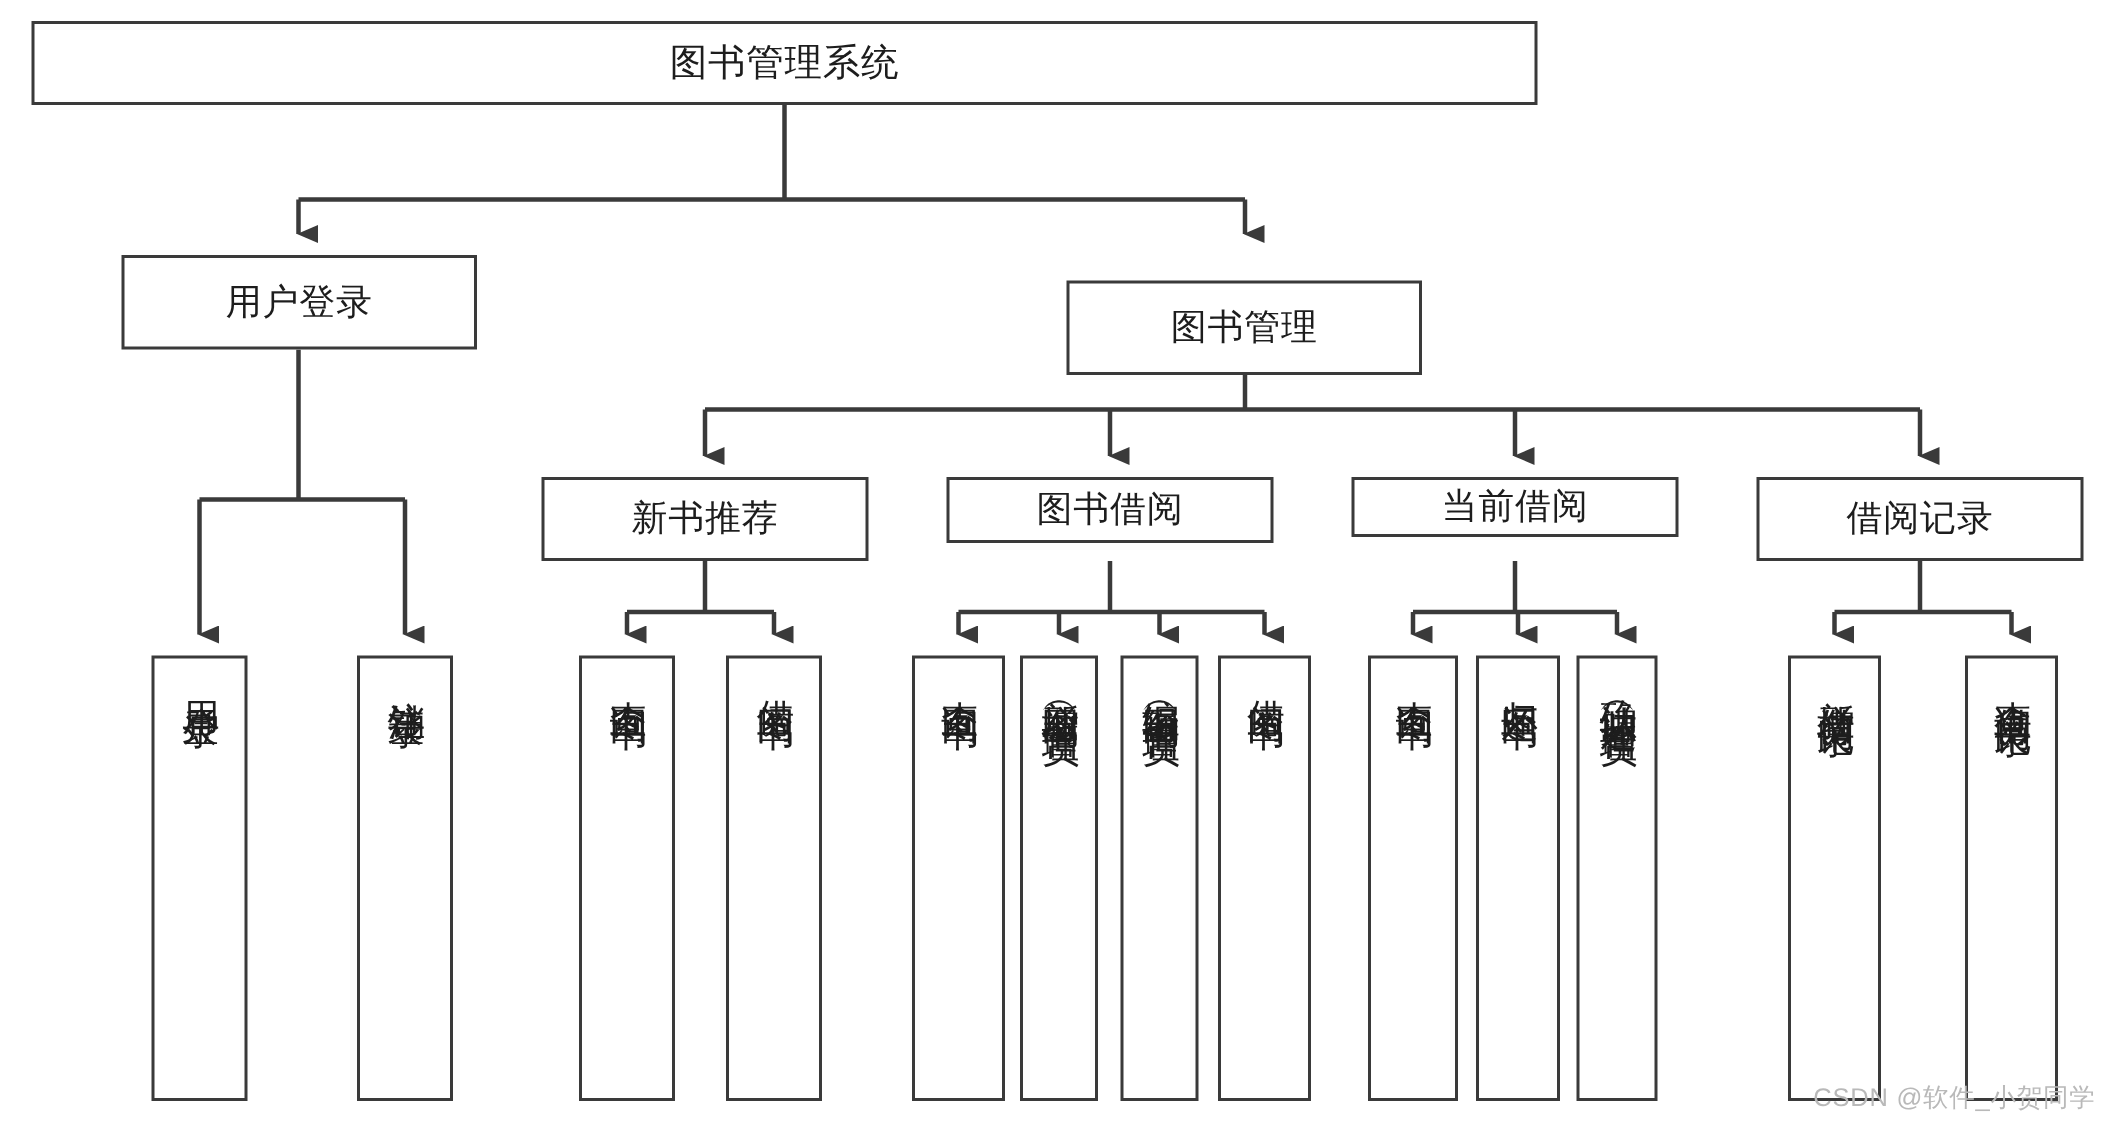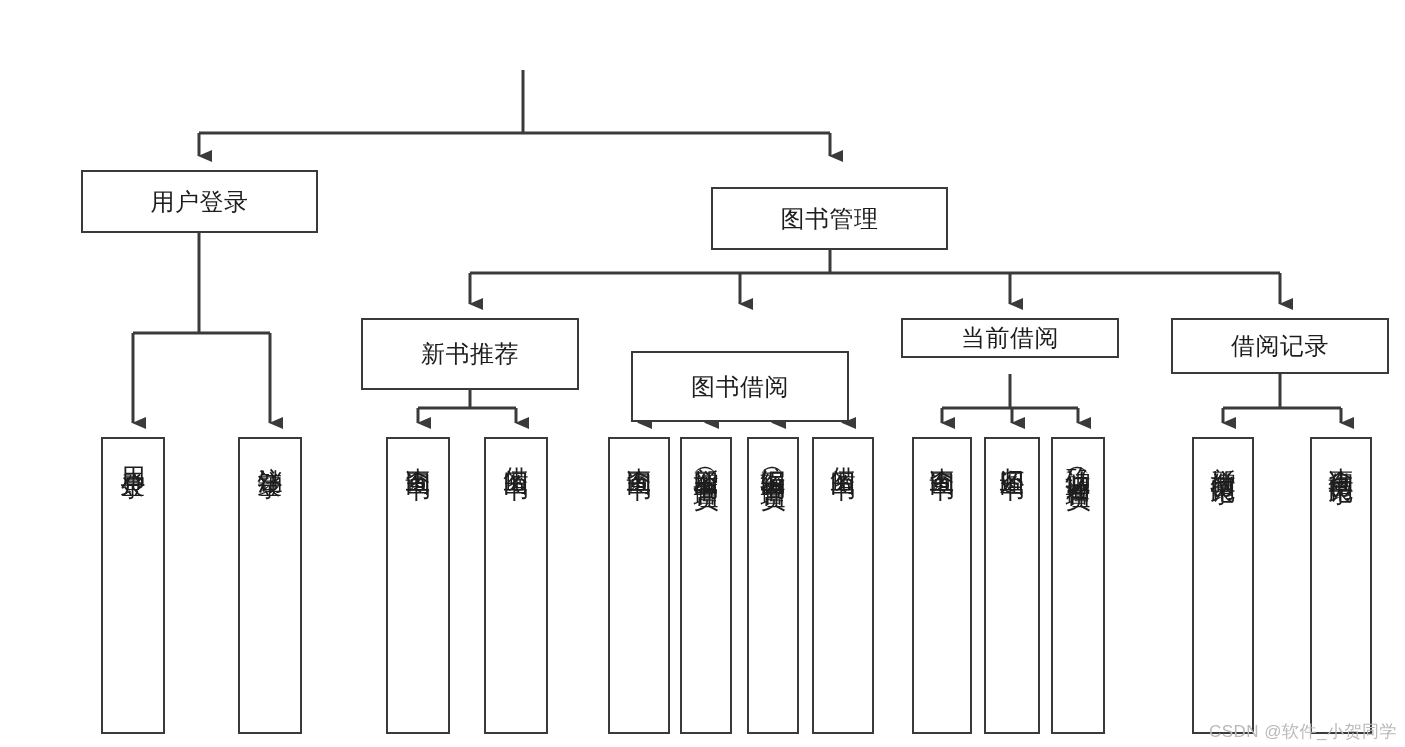--- a/index.html
+++ b/index.html
@@ -121,32 +121,35 @@
       <path d="M 1012 408 L 1012 423" marker-end="url(#arrow)"></path>
       <path d="M 1078 408 L 1078 423" marker-end="url(#arrow)"></path>
 
       <path d="M 1280 374 L 1280 408"></path>
       <path d="M 1223 408 L 1341 408"></path>
       <path d="M 1223 408 L 1223 423" marker-end="url(#arrow)"></path>
       <path d="M 1341 408 L 1341 423" marker-end="url(#arrow)"></path>
     </g>
   </svg>
 
+  <div class="node horizontal root" style="left:21px;top:14px;width:1004px;height:56px;">
+    <span class="label">图书管理系统</span>
+  </div>
 
   <div class="node horizontal" style="left:81px;top:170px;width:237px;height:63px;">
     <span class="label">用户登录</span>
   </div>
   <div class="node horizontal" style="left:711px;top:187px;width:237px;height:63px;">
     <span class="label">图书管理</span>
   </div>
 
-  <div class="node horizontal" style="left:361px;top:318px;width:218px;height:72px;">
+  <div class="node horizontal" style="left:361px;top:318px;width:218px;height:56px;">
     <span class="label">新书推荐</span>
   </div>
-  <div class="node horizontal" style="left:631px;top:318px;width:218px;height:71px;margin-top:33px;">
+  <div class="node horizontal" style="left:631px;top:318px;width:218px;height:44px;">
     <span class="label">图书借阅</span>
   </div>
   <div class="node horizontal" style="left:901px;top:318px;width:218px;height:40px;">
     <span class="label">当前借阅</span>
   </div>
   <div class="node horizontal" style="left:1171px;top:318px;width:218px;height:56px;">
     <span class="label">借阅记录</span>
   </div>
 
   <div class="node vertical" style="left:101px;top:437px;width:64px;height:297px;">

